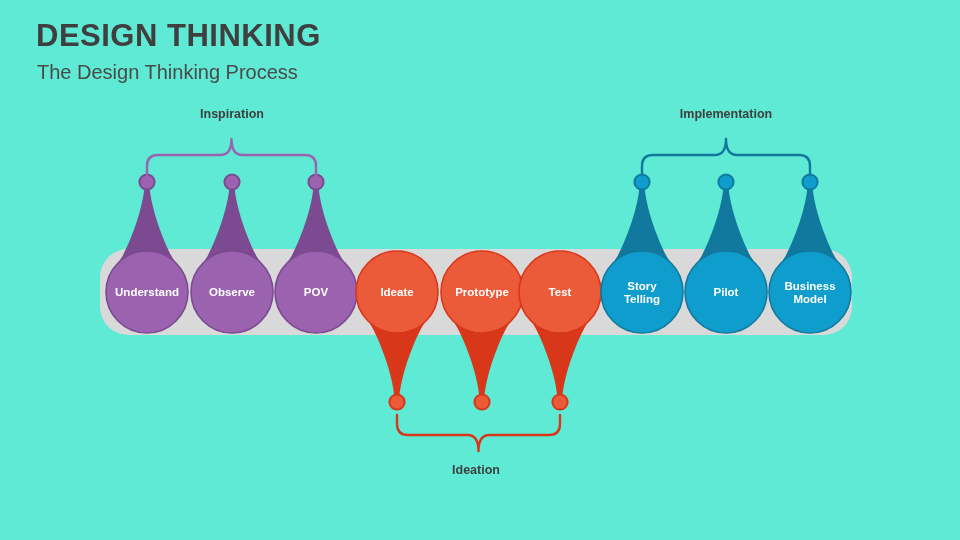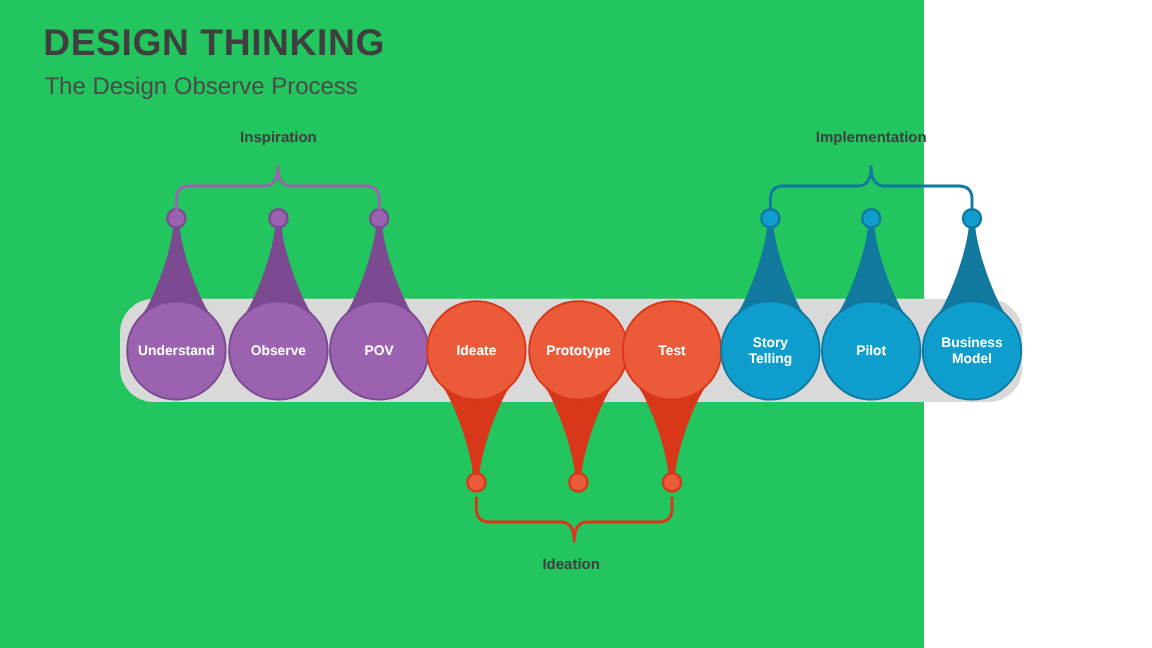--- a/index.html
+++ b/index.html
@@ -11,23 +11,23 @@
     height: 540px;
     background: #ffffff;
     font-family: "Liberation Sans", sans-serif;
     overflow: hidden;
     position: relative;
   }
   #slide {
     position: absolute;
     left: 0;
     top: 0;
-    width: 770px;
+    width: 960px;
     height: 540px;
-    background: #22c55e;
+    background: #5eead4;
   }
   #title {
     position: absolute;
     left: 36px;
     top: 18px;
     font-size: 31px;
     font-weight: bold;
     color: #3f3f3f;
     letter-spacing: 0.5px;
     white-space: nowrap;
@@ -60,21 +60,21 @@
     font-weight: bold;
     fill: #ffffff;
   }
 </style>
 </head>
 <body>
 
 <div id="slide">
 
   <div id="title">DESIGN THINKING</div>
-  <div id="subtitle">The Design Observe Process</div>
+  <div id="subtitle">The Design Thinking Process</div>
 
   <svg id="diagram" viewBox="0 0 960 540">
     <g id="band-layer">
         <rect x="100" y="249" width="752" height="86" rx="28" ry="28" fill="#D9D9D9"></rect>
       </g>
     <g id="stems-layer">
         <path d="M 144.8 182 C 143.8 216.14999999999998 119.12 266.02 119.12 260.02 L 174.88 260.02 C 174.88 266.02 150.2 216.14999999999998 149.2 182 Z" fill="#7B4A91"></path>
         <circle cx="147" cy="182" r="7.6" fill="#9B62AF" stroke="#7B4A91" stroke-width="2"></circle>
         <path d="M 229.8 182 C 228.8 216.14999999999998 204.12 266.02 204.12 260.02 L 259.88 260.02 C 259.88 266.02 235.2 216.14999999999998 234.2 182 Z" fill="#7B4A91"></path>
         <circle cx="232" cy="182" r="7.6" fill="#9B62AF" stroke="#7B4A91" stroke-width="2"></circle>

